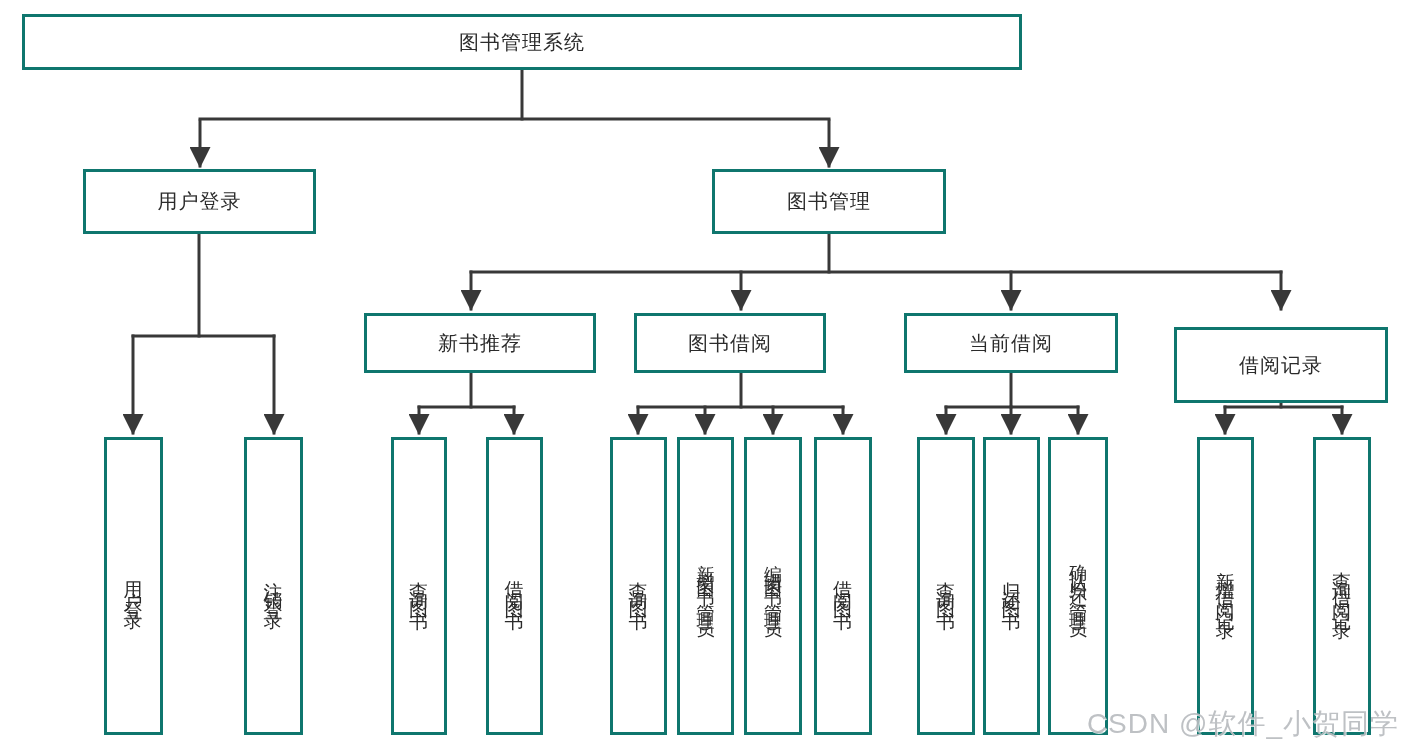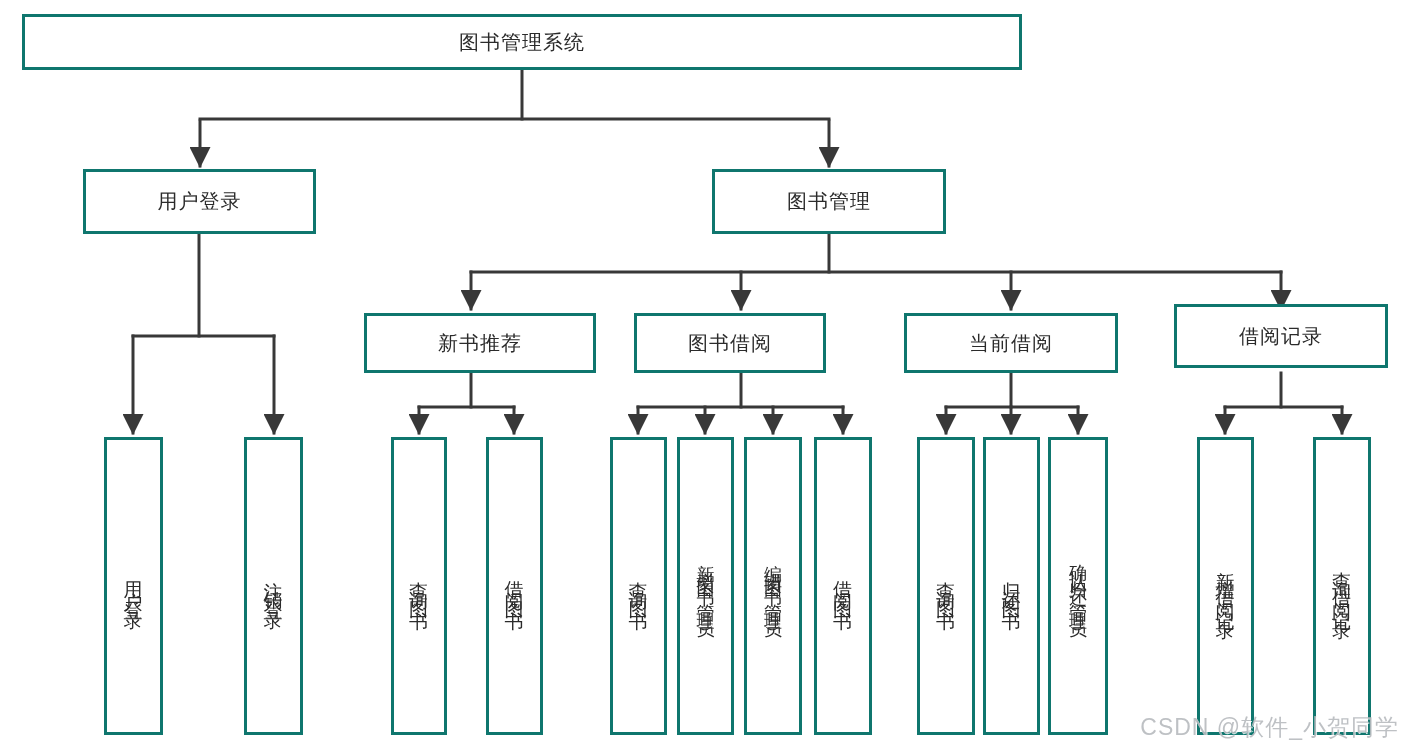--- a/index.html
+++ b/index.html
@@ -29,21 +29,21 @@
     text-orientation:mixed;
     letter-spacing:10px;
     line-height:1;
     white-space:nowrap;
   }
   .node.v .vtxt.long{ letter-spacing:8px; font-size:18px; }
   #wires{ position:absolute; left:0; top:0; }
   #watermark{
     position:absolute;
     right:6px; bottom:4px;
-    font-size:23px;
+    font-size:28px;
     color:#b9bcc0;
     opacity:.92;
     letter-spacing:1px;
     text-shadow:1px 1px 0 rgba(255,255,255,.85);
     z-index:5;
     white-space:nowrap;
   }
 </style>
 </head>
 <body>
@@ -113,21 +113,21 @@
 
   <div class="node h" style="left:364px;top:313px;width:232px;height:60px;">
     <span>新书推荐</span>
   </div>
   <div class="node h" style="left:634px;top:313px;width:192px;height:60px;">
     <span>图书借阅</span>
   </div>
   <div class="node h" style="left:904px;top:313px;width:214px;height:60px;">
     <span>当前借阅</span>
   </div>
-  <div class="node h" style="left:1174px;top:304px;width:214px;height:64px;">
+  <div class="node h" style="left:1174px;top:327px;width:214px;height:76px;">
     <span>借阅记录</span>
   </div>
 
   <div class="node v" style="left:104px;top:437px;width:59px;height:298px;">
     <span class="vtxt">用户登录</span>
   </div>
   <div class="node v" style="left:244px;top:437px;width:59px;height:298px;">
     <span class="vtxt">注销登录</span>
   </div>
 

